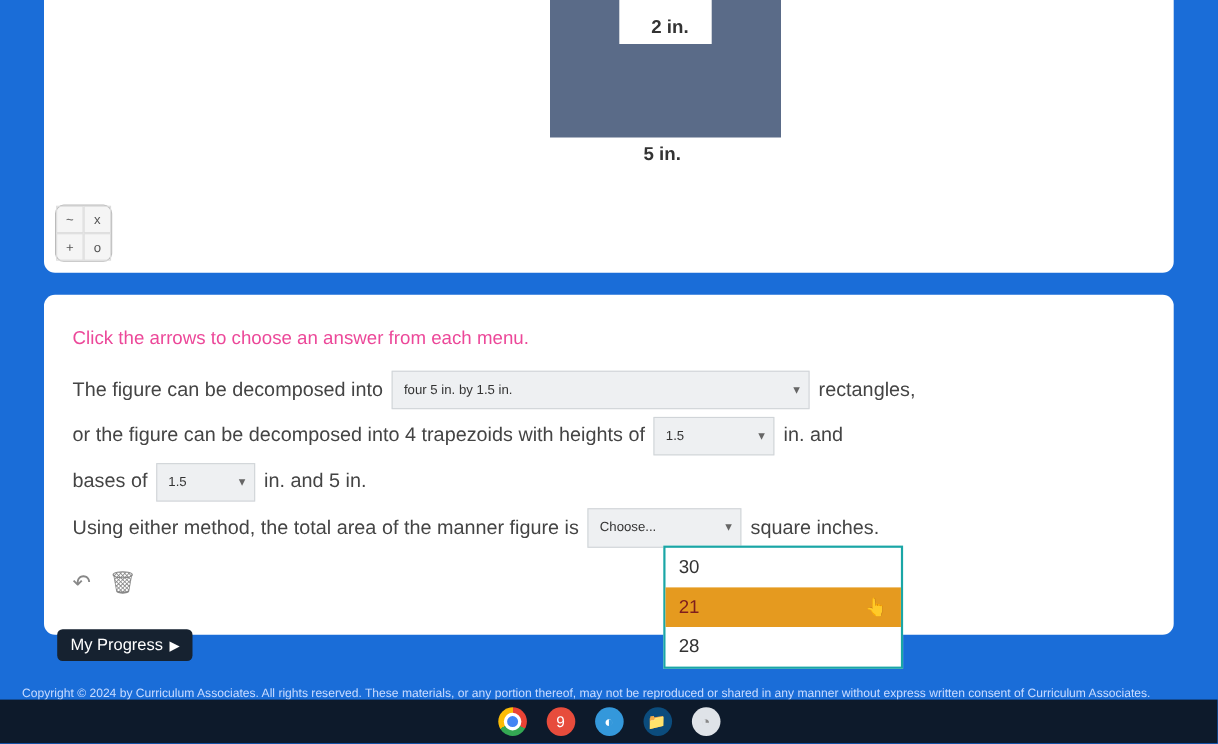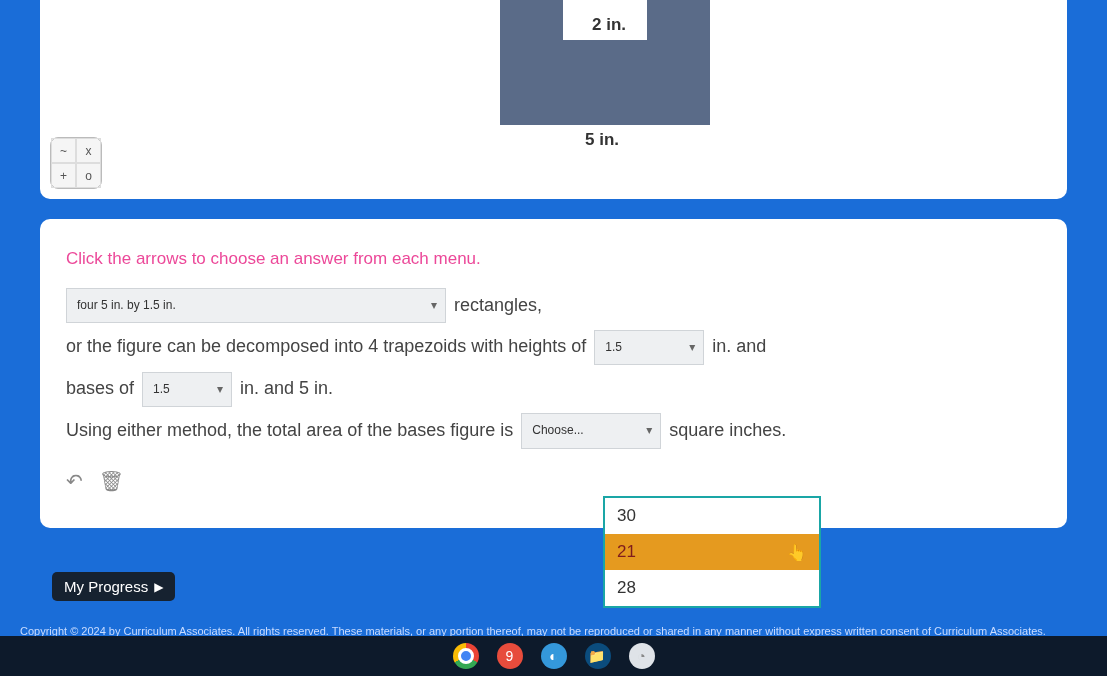--- a/index.html
+++ b/index.html
@@ -9,21 +9,21 @@
     width: 1107px;
     height: 676px;
     overflow: hidden;
     position: relative;
   }
   .top-panel {
     background: #fff;
     margin: 0 40px 0 40px;
     border-radius: 0 0 10px 10px;
     position: relative;
-    height: 199px;
+    height: 248px;
   }
   .figure-wrap {
     position: absolute;
     left: 380px;
     top: -30px;
     width: 320px;
     height: 200px;
   }
   .outer-square {
     position: absolute;
@@ -199,20 +199,21 @@
     <div>x</div>
     <div>+</div>
     <div>o</div>
   </div>
 </div>
 
 <div class="question-panel">
   <div class="instr">Click the arrows to choose an answer from each menu.</div>
 
   <div class="row">
+    <span class="txt">The figure can be decomposed into</span>
     <span class="dropdown wide">
       <span>four 5 in. by 1.5 in.</span>
     </span>
     <span class="txt">rectangles,</span>
   </div>
 
   <div class="row">
     <span class="txt">or the figure can be decomposed into 4 trapezoids with heights of</span>
     <span class="dropdown med">
       <span>1.5</span>
@@ -222,21 +223,21 @@
 
   <div class="row">
     <span class="txt">bases of</span>
     <span class="dropdown sm">
       <span>1.5</span>
     </span>
     <span class="txt">in. and 5 in.</span>
   </div>
 
   <div class="row">
-    <span class="txt">Using either method, the total area of the bases figure is</span>
+    <span class="txt">Using either method, the total area of the manner figure is</span>
     <span class="dropdown choose">
       <span>Choose...</span>
     </span>
     <span class="txt">square inches.</span>
   </div>
 
   <div class="actions">
     <span>↶</span>
     <span>🗑</span>
   </div>

